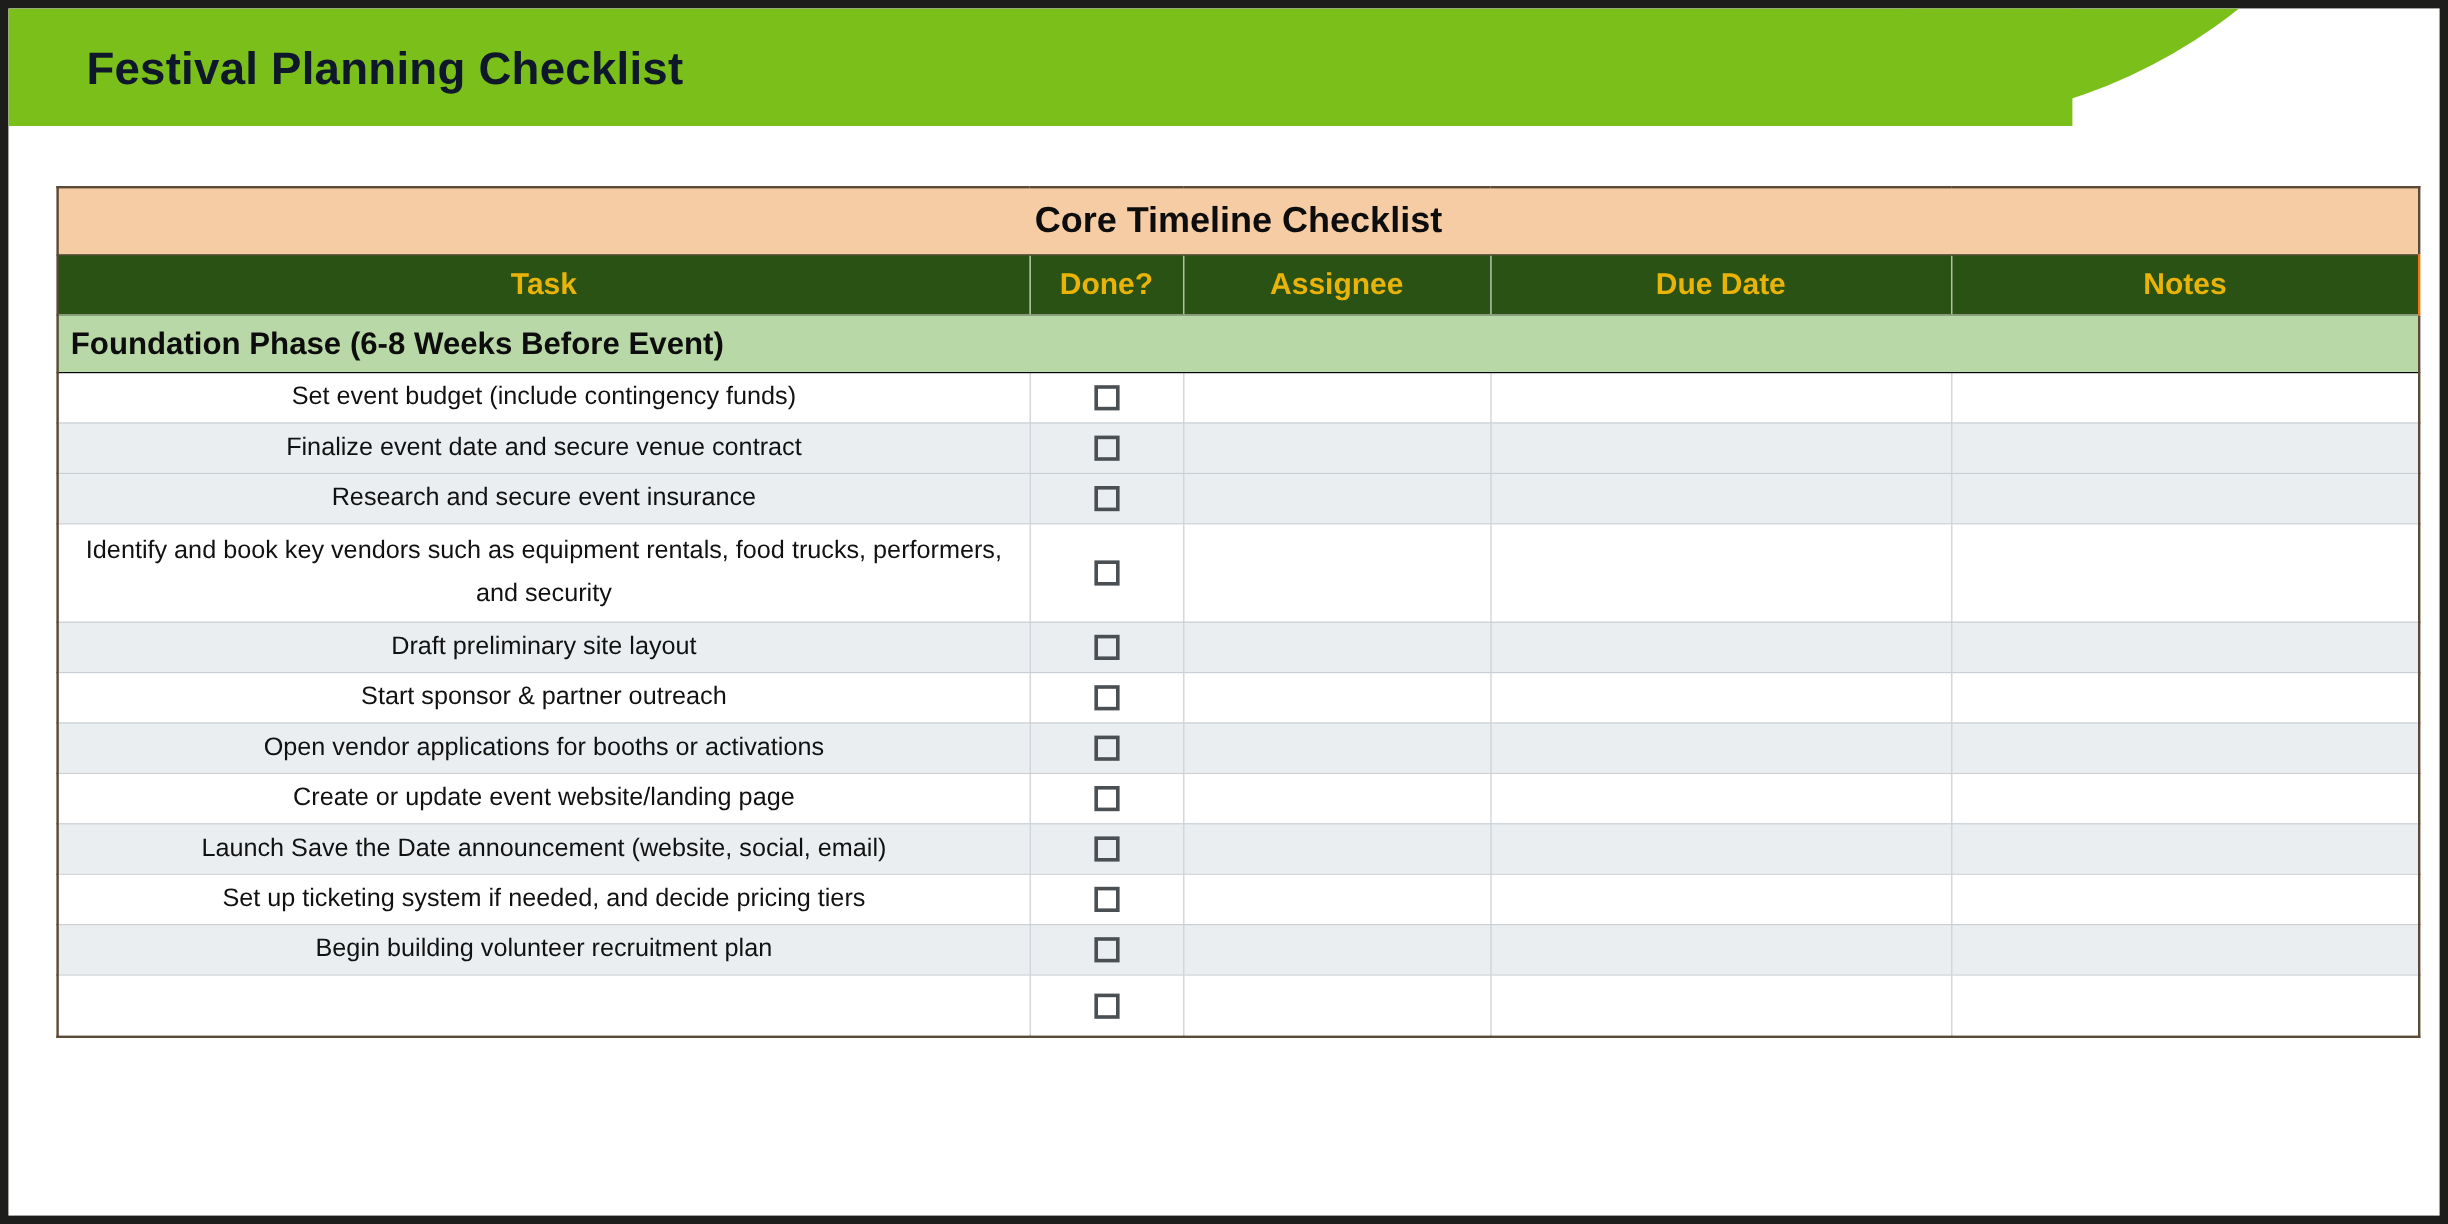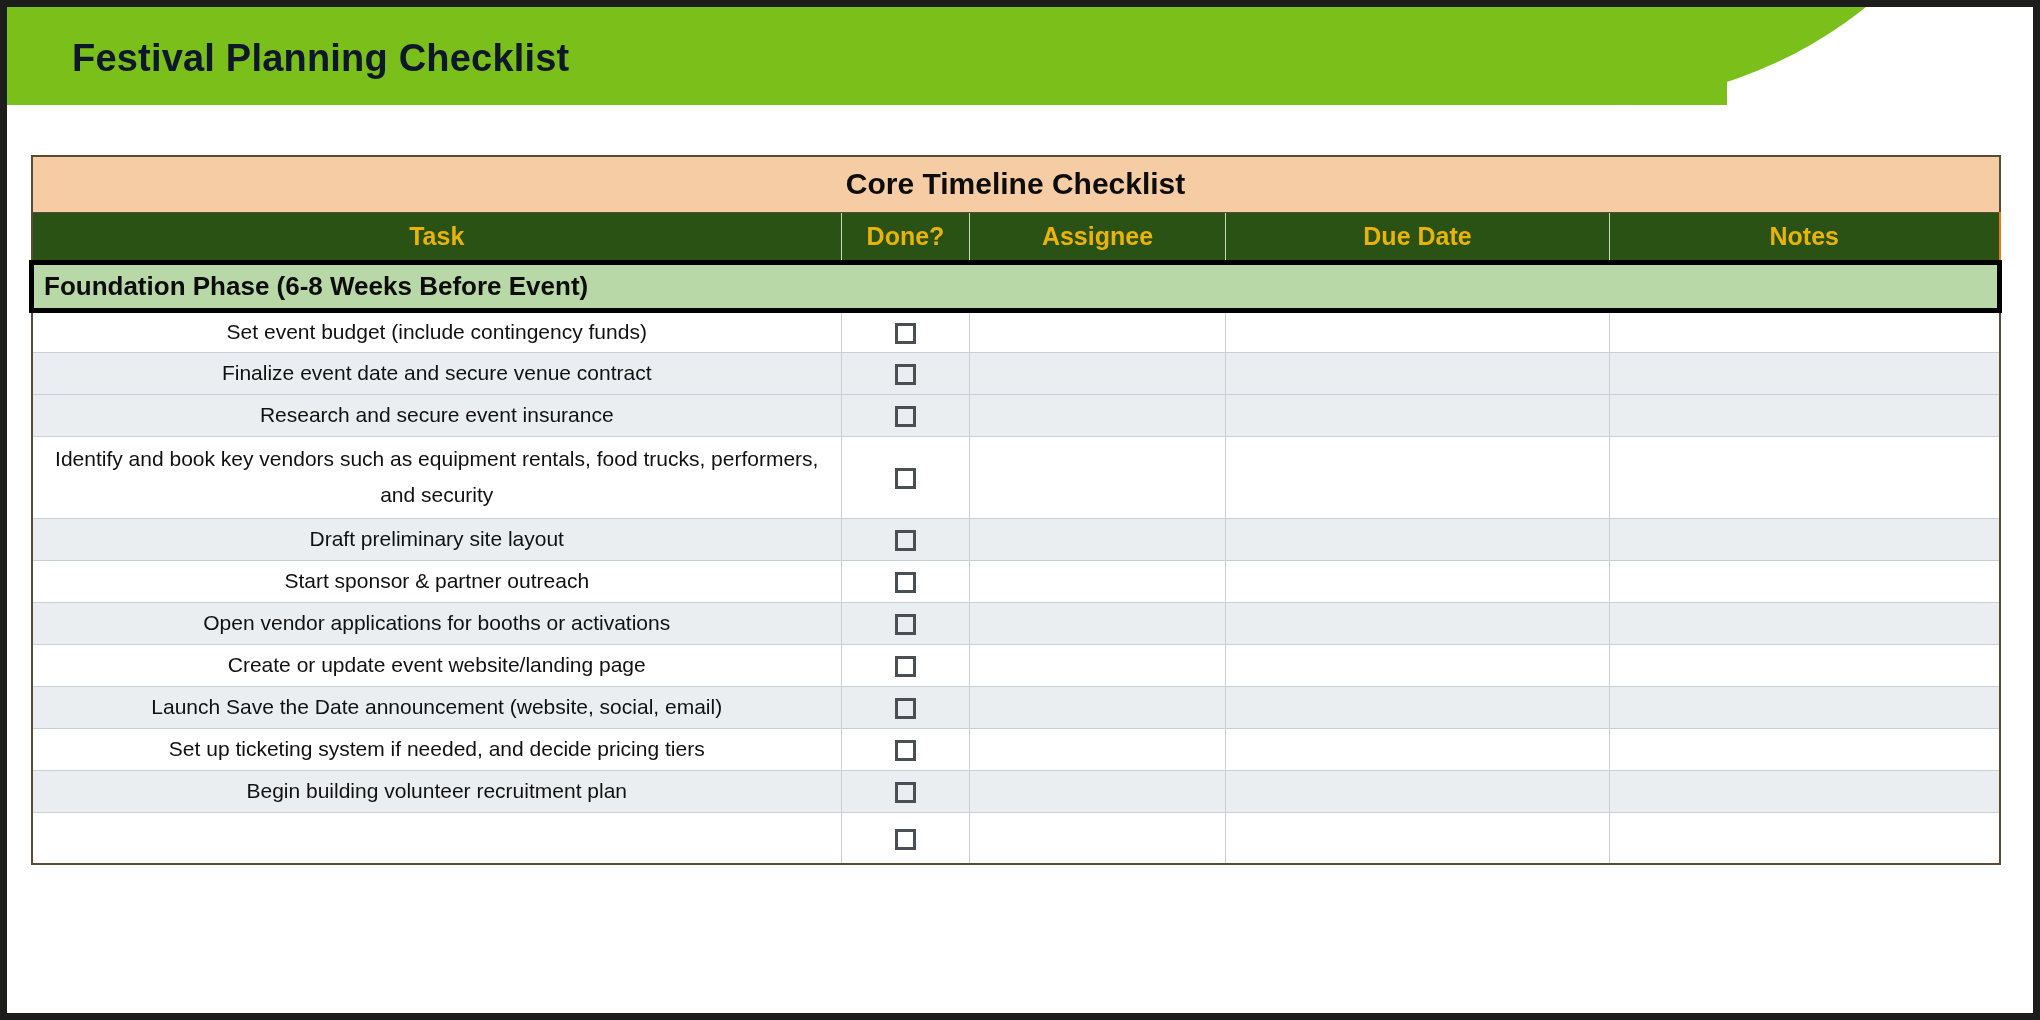--- a/index.html
+++ b/index.html
@@ -60,21 +60,21 @@
     font-size: 38px;
     font-weight: bold;
     color: #0f172a;
     letter-spacing: 0.2px;
     white-space: nowrap;
   }
 
   
   #table-wrap {
     position: absolute;
-    left: 22px;
+    left: 40px;
     top: 148px;
     width: 1772px;
   }
 
   table.checklist {
     border-collapse: collapse;
     table-layout: fixed;
     width: 1968px;
     border: 2px solid #5a4a36;
   }
@@ -115,21 +115,21 @@
   tr.col-head th:last-child  { border-right: 2px solid #f97316; }
 
   
   tr.phase td {
     background: #B9D8A7;
     color: #0d0d0d;
     font-size: 26px;
     font-weight: bold;
     height: 48px;
     padding: 0 0 0 10px;
-    border: 5px solid #000000;
+    border: 1px solid #000000;
     text-align: left;
   }
 
   
   tr.task td {
     border: 1px solid #c9cfd4;
     font-size: 21px;
     color: #111111;
     padding: 0 10px;
     height: 42px;

